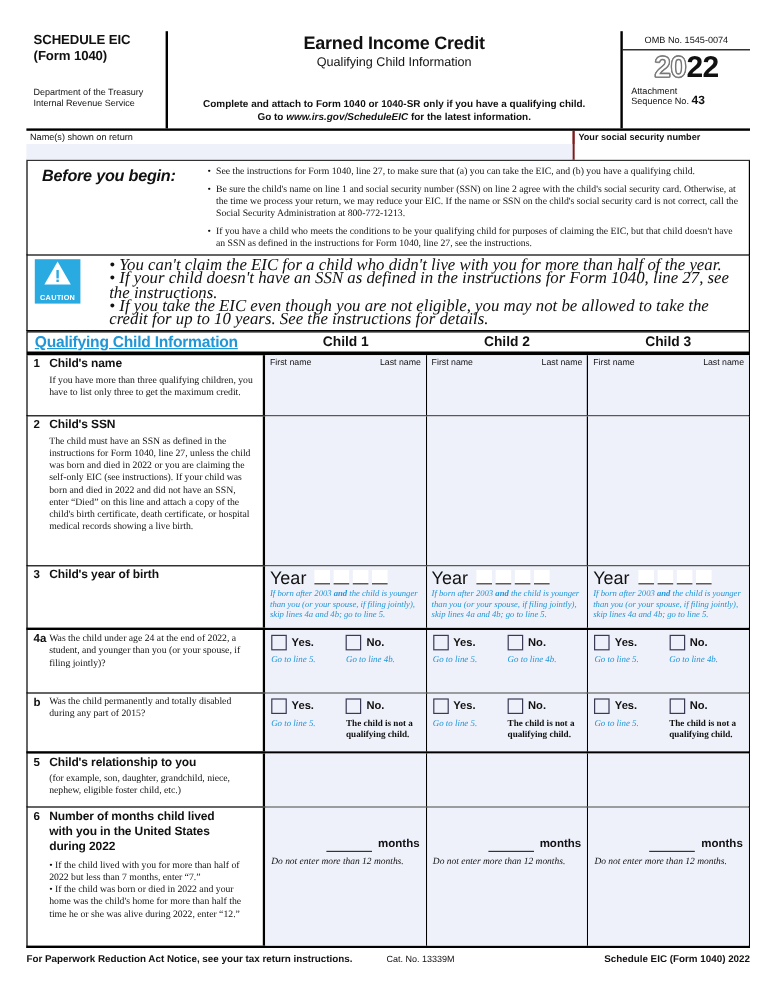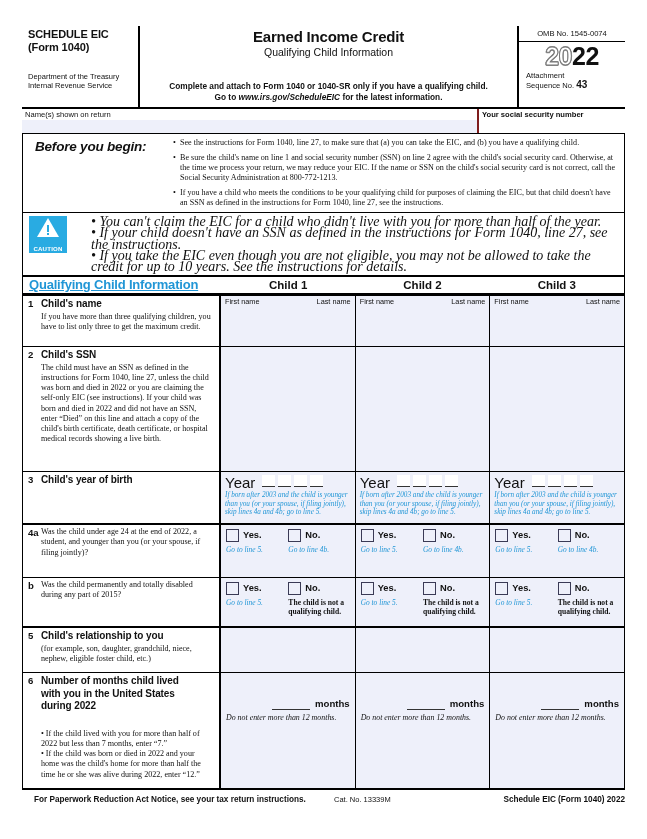--- a/index.html
+++ b/index.html
@@ -93,21 +93,21 @@
   .namehdr{display:flex;justify-content:space-between;font-size:7.3px;padding:1px 4px 0 4px;}
   .bluefill{background:#eef0fa;}
 
   
   .yearcell{padding:3px 4px 2px 4px;background:#eef0fa;height:100%;box-sizing:border-box;}
   .yearline{display:flex;align-items:flex-end;}
   .yearlbl{font-size:15px;line-height:11px;}
   .ydigits{display:flex;gap:3px;margin-left:7px;margin-bottom:1px;}
   .ydig{width:13px;height:11px;border-bottom:1px solid #333;background:#fff;}
   .yinstr{font-size:7.2px;font-style:italic;color:#2196d6;line-height:8.6px;margin-top:3px;}
-  .yinstr b{font-weight:normal;}
+  .yinstr b{font-weight:bold;}
 
   
   .ynwrap{padding:4px 4px 3px 5px;background:#eef0fa;height:100%;box-sizing:border-box;}
   .ynrow{display:flex;}
   .ynhalf{flex:1;}
   .ynbox{display:flex;align-items:center;}
   .cb{width:11px;height:11px;border:1.2px solid #3a3a55;background:#eef0fa;}
   .ynlbl{font-size:9.3px;font-weight:bold;margin-left:4px;line-height:11px;}
   .ynnote{font-size:7.4px;font-style:italic;color:#2196d6;line-height:8.8px;margin-top:4px;padding-right:3px;}
   .ynnote.blk{color:#111;font-style:normal;font-weight:bold;font-family:"Liberation Serif",serif;font-size:7.6px;}
@@ -115,21 +115,21 @@
   .plainfill{background:#eef0fa;height:100%;}
 
   
   .mcell{background:#eef0fa;height:100%;box-sizing:border-box;position:relative;padding:0 5px;}
   .mline{display:flex;align-items:flex-end;justify-content:flex-end;padding-top:19px;}
   .mbox{width:38px;height:17px;border-bottom:1.4px solid #333;background:#eef0fa;}
   .mlbl{font-size:9.6px;font-weight:bold;margin-left:5px;line-height:13px;}
   .mnote{font-size:7.9px;font-style:italic;line-height:9.6px;margin-top:3px;}
 
   
-  .foot{display:flex;align-items:flex-start;margin-top:5px;font-size:8.2px;margin-left:12px;}
+  .foot{display:flex;align-items:flex-start;margin-top:5px;font-size:8.2px;}
   .foot .f1{font-weight:bold;width:300px;}
   .foot .f2{font-size:7.5px;width:150px;text-align:left;}
   .foot .f3{flex:1;text-align:right;font-weight:bold;}
 </style>
 </head>
 <body>
 
 <div class="page">
 <div class="sheet">
 
@@ -511,21 +511,21 @@
     </div>
   </div>
 
   <div class="row thick" style="height:115px;">
     <div class="lab">
       <div class="num sans">6</div>
       <div class="labbody">
         <div class="labhead sans">Number of months child lived</div>
         <div class="labhead sans">with you in the United States</div>
         <div class="labhead sans">during 2022</div>
-        <div class="labsub serif" style="margin-top:16px">• If the child lived with you for more than half of 2022 but less than 7 months, enter “7.”</div>
+        <div class="labsub serif" style="margin-top:3px">• If the child lived with you for more than half of 2022 but less than 7 months, enter “7.”</div>
         <div class="labsub serif" style="margin-top:0">• If the child was born or died in 2022 and your home was the child's home for more than half the time he or she was alive during 2022, enter “12.”</div>
       </div>
     </div>
     <div class="cols">
       <div class="col">
         <div class="mcell">
           <div class="mline">
             <div class="mbox"></div>
             <div class="mlbl sans">months</div>
           </div>

